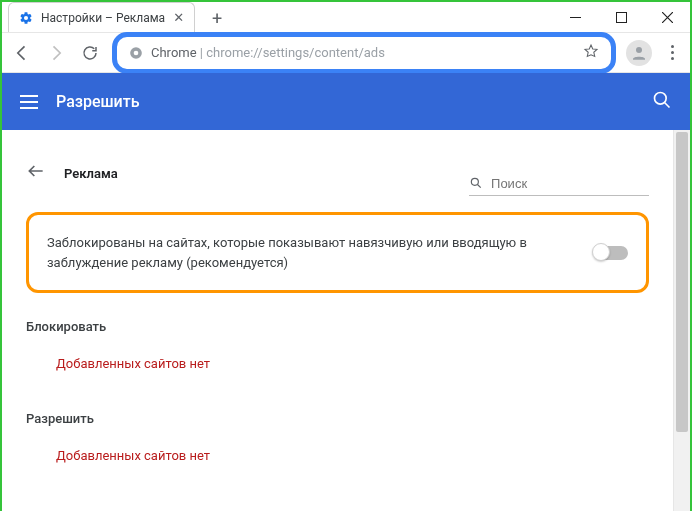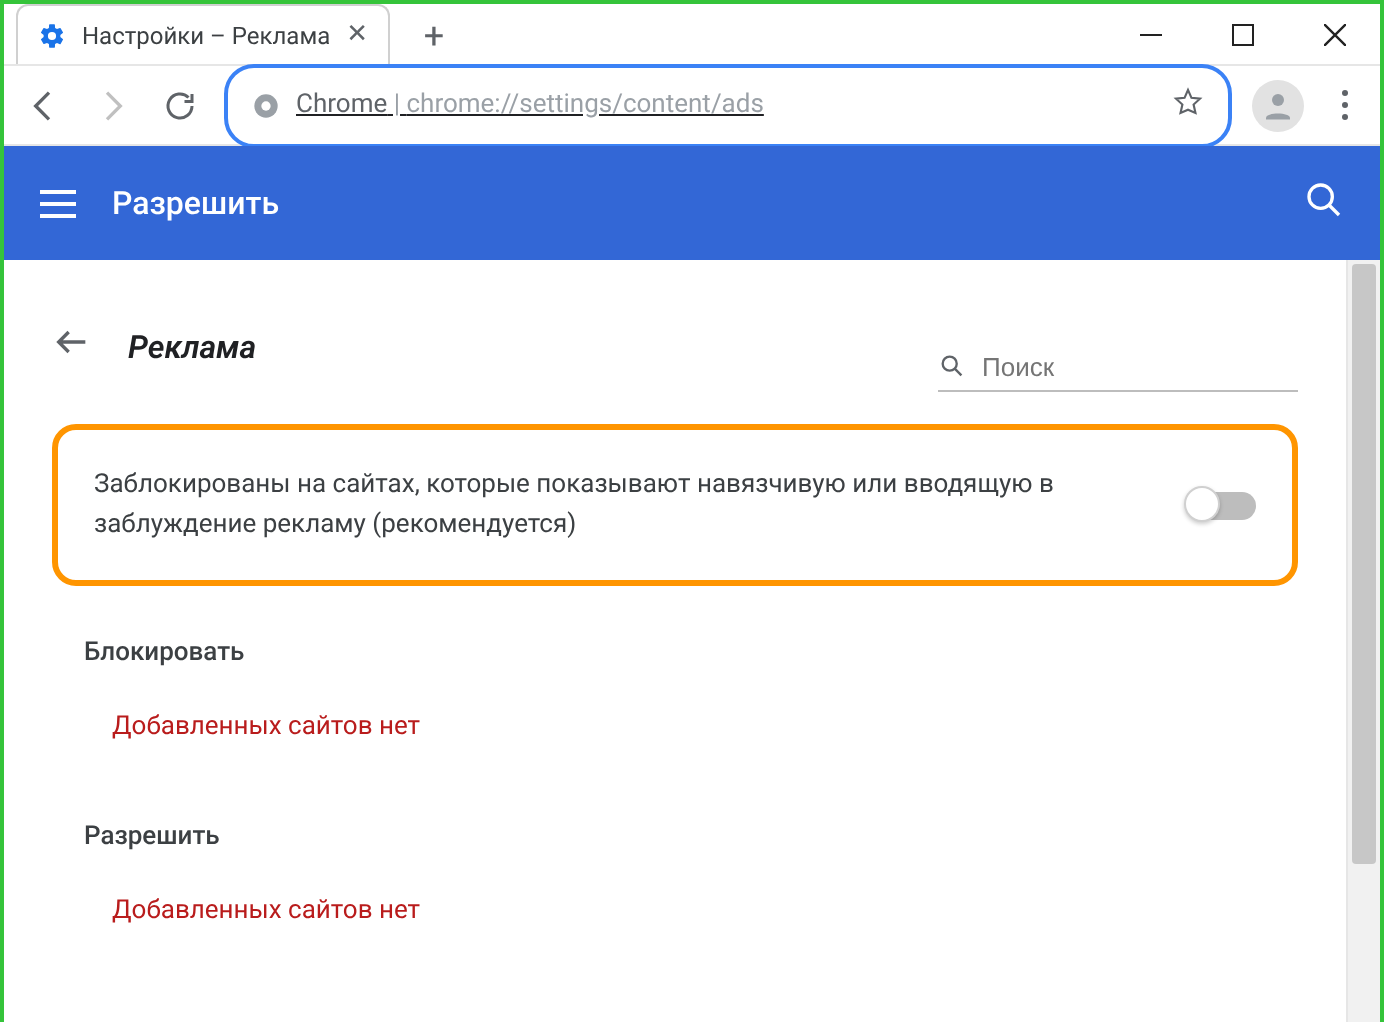--- a/index.html
+++ b/index.html
@@ -14,50 +14,50 @@
   .tab .title { white-space: nowrap; overflow: hidden; text-overflow: ellipsis; }
   .tab .close { color: #5f6368; font-size: 13px; line-height: 1; }
   .newtab { width: 28px; height: 28px; margin-left: 8px; display:flex; align-items:center; justify-content:center; color:#5f6368; font-size:18px; }
   .wincontrols { display:flex; }
   .wincontrols .btn { width: 46px; height: 30px; display:flex; align-items:center; justify-content:center; color:#222; }
   .wincontrols .btn svg { width:11px; height:11px; }
   
   .toolbar { height: 40px; display:flex; align-items:center; gap: 10px; padding: 0 8px; border-bottom: 1px solid #e6e6e6; }
   .toolbar .navbtn { width: 24px; height: 24px; display:flex; align-items:center; justify-content:center; color:#5f6368; }
   .toolbar .navbtn.disabled { color:#b9b9b9; }
-  .omnibox { flex:1; height:42px; border:2px solid #3b82f6; border-radius:15px; display:flex; align-items:center; padding:0 12px; gap:8px; font-size:13px; color:#202124;text-decoration:underline; }
+  .omnibox { flex:1; height:42px; border:5px solid #3b82f6; border-radius:15px; display:flex; align-items:center; padding:0 12px; gap:8px; font-size:13px; color:#202124; }
   .omnibox .chrome-icon { width:14px; height:14px; }
   .omnibox .urlprefix { color:#5f6368; }
   .omnibox .urldim { color:#9aa0a6; }
   .omnibox .star { margin-left:auto; color:#5f6368; }
   .avatar { width:26px; height:26px; border-radius:50%; background:#e2e2e2; display:flex; align-items:center; justify-content:center; }
   .avatar svg { width:18px; height:18px; fill:#9aa0a6; }
   .dots { width:20px; display:flex; flex-direction:column; align-items:center; gap:3px; }
   .dots span { width:3px; height:3px; background:#5f6368; border-radius:50%; display:block; }
   
   .content { flex:1; display:flex; flex-direction:column; background:#fff; position:relative; }
   .blueheader { height:57px; background:#3367d6; color:#fff; display:flex; align-items:center; padding:0 18px; }
   .hamburger { display:flex; flex-direction:column; gap:4px; margin-right:18px; }
   .hamburger span { width:18px; height:2px; background:#fff; display:block; }
   .bluetitle { font-size:16px; font-weight:500; flex:1; }
   .searchbtn { color:#fff; }
   .searchbtn svg { width:20px; height:20px; }
   .scrollarea { flex:1; display:flex; }
   .page { flex:1; padding: 20px 24px 24px 24px; overflow-y:auto; }
   .pageheader { display:flex; align-items:center; gap:18px; margin-bottom:16px; }
   .backarrow svg { width:20px; height:20px; }
-  .pagetitle { font-size:16px; font-weight:600; color:#202124; flex:0 0 auto;font-style:italic; }
+  .pagetitle { font-size:13px; font-weight:600; color:#202124; flex:0 0 auto; }
   .pagesearch { margin-left:auto; display:flex; align-items:center; gap:8px; border-bottom:1px solid #bdbdbd; padding:2px 0 4px 0; width:180px;margin-top:23px; }
   .pagesearch svg { width:16px; height:16px; }
   .pagesearch input { border:none; outline:none; font-size:13px; color:#5f6368; width:100%; background:transparent; }
   .highlightbox { border:3px solid #ff9500; border-radius:12px; padding:18px 18px; display:flex; align-items:center; gap:20px; margin-bottom:26px; }
   .highlightbox .label { font-size:13px; color:#3c4043; line-height:1.5; flex:1; }
   .toggle { width:34px; height:14px; background:#bdbdbd; border-radius:10px; position:relative; flex-shrink:0; }
   .toggle .knob { width:18px; height:18px; background:#fff; border:1px solid #d0d0d0; border-radius:50%; position:absolute; left:-2px; top:-3px; box-shadow:0 1px 2px rgba(0,0,0,0.2); }
-  .section-title { font-size:13px; font-weight:500; color:#3c4043; margin:10px 0 22px 16px; }
+  .section-title { font-size:13px; font-weight:500; color:#3c4043; margin:10px 0 22px 0; }
   .empty { font-size:13px; color:#b91c1c; margin:0 0 40px 30px; }
   .scrollbar { width:17px; background:#f1f1f1; border-left:1px solid #e6e6e6; position:relative; }
   .scrollthumb { position:absolute; left:2px; right:2px; top:2px; height:300px; background:#c7c7c7; border-radius:2px; }
   .urlbar-text { white-space:nowrap; }
 </style>
 </head>
 <body>
 
 <div class="window">
 

